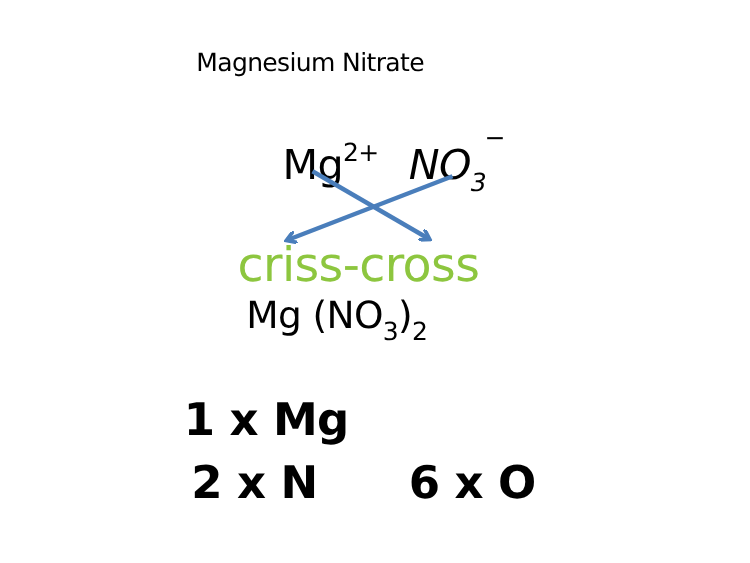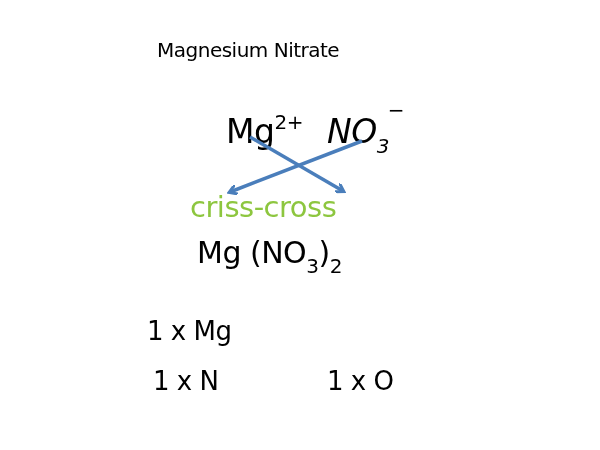--- a/index.html
+++ b/index.html
@@ -7,23 +7,23 @@
       width: 600px; height: 450px; background: #ffffff; position: relative; overflow: hidden;
       font-family: "DejaVu Sans", "Liberation Sans", sans-serif; color: #000000;
     }
     .abs { position: absolute; white-space: nowrap; }
     #title { left: 157px; top: 38px; font-size: 20px; letter-spacing: -0.5px; }
     .ion { top: 112px; font-size: 33px; letter-spacing: -0.5px; margin-left: 40px; }
     #ion-mg { left: 186px; }
     #ion-no3 { left: 287px; font-style: italic; }
     sup.charge { font-size: 20px; vertical-align: 0; position: relative; top: -14px; }
     sub.small { font-size: 20px; vertical-align: 0; position: relative; top: 10px; }
-    #criss { left: 190px; top: 190px; font-size: 29px; color: #8dc63f; letter-spacing: -0.5px; }
+    #criss { left: 190px; top: 190px; font-size: 38px; color: #8dc63f; letter-spacing: -0.5px; }
     #formula { left: 197px; top: 235px; font-size: 30px; letter-spacing: -0.5px; }
-    .count { font-size: 26px; letter-spacing: -0.5px; }
+    .count { font-size: 36px; letter-spacing: -0.5px; font-weight: bold; }
     #count-mg { left: 147px; top: 316px; }
     #count-n { left: 153px; top: 366px; }
     #count-o { left: 327px; top: 366px; }
     svg#arrows { position: absolute; left: 0; top: 0; }
   </style>
 </head>
 <body>
 
 <div id="title" class="abs">Magnesium Nitrate</div>
 
@@ -39,14 +39,14 @@
   </defs>
   <line x1="250" y1="137" x2="343" y2="191" stroke="#4a7ebb" stroke-width="3.5" marker-end="url(#ah)"></line>
   <line x1="362" y1="141" x2="230" y2="192" stroke="#4a7ebb" stroke-width="3.5" marker-end="url(#ah)"></line>
 </svg>
 
 <div id="criss" class="abs">criss-cross</div>
 
 <div id="formula" class="abs"><span>Mg</span><span> (NO</span><sub class="small">3</sub><span>)</span><sub class="small">2</sub></div>
 
 <div id="count-mg" class="abs count">1 x Mg</div>
-<div id="count-n" class="abs count">1 x N</div>
-<div id="count-o" class="abs count">1 x O</div>
+<div id="count-n" class="abs count">2 x N</div>
+<div id="count-o" class="abs count">6 x O</div>
 
 </body></html>

